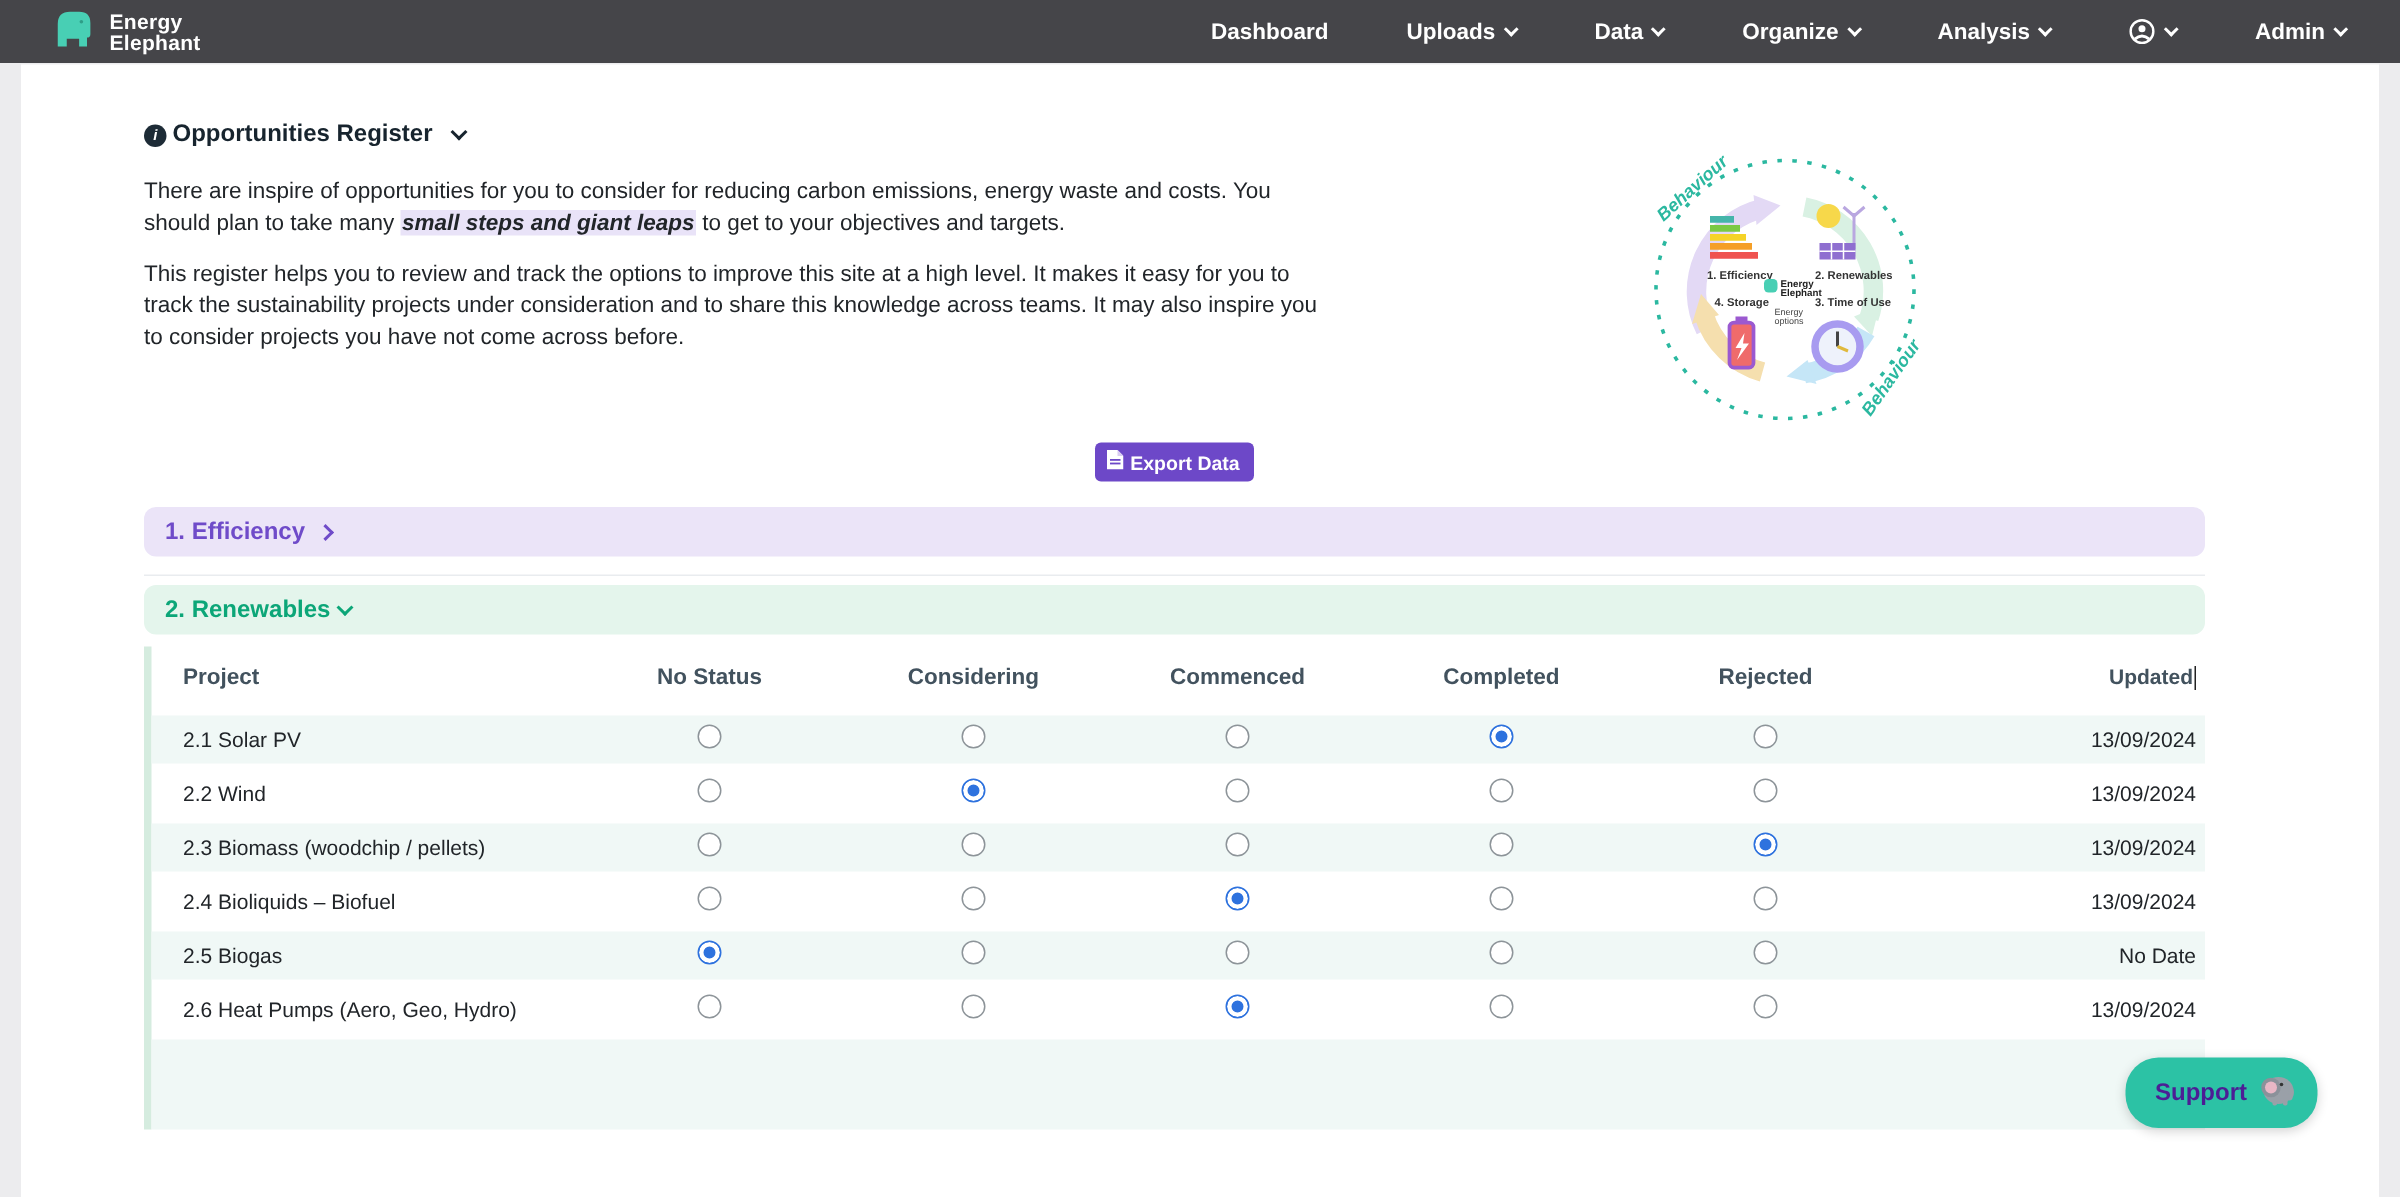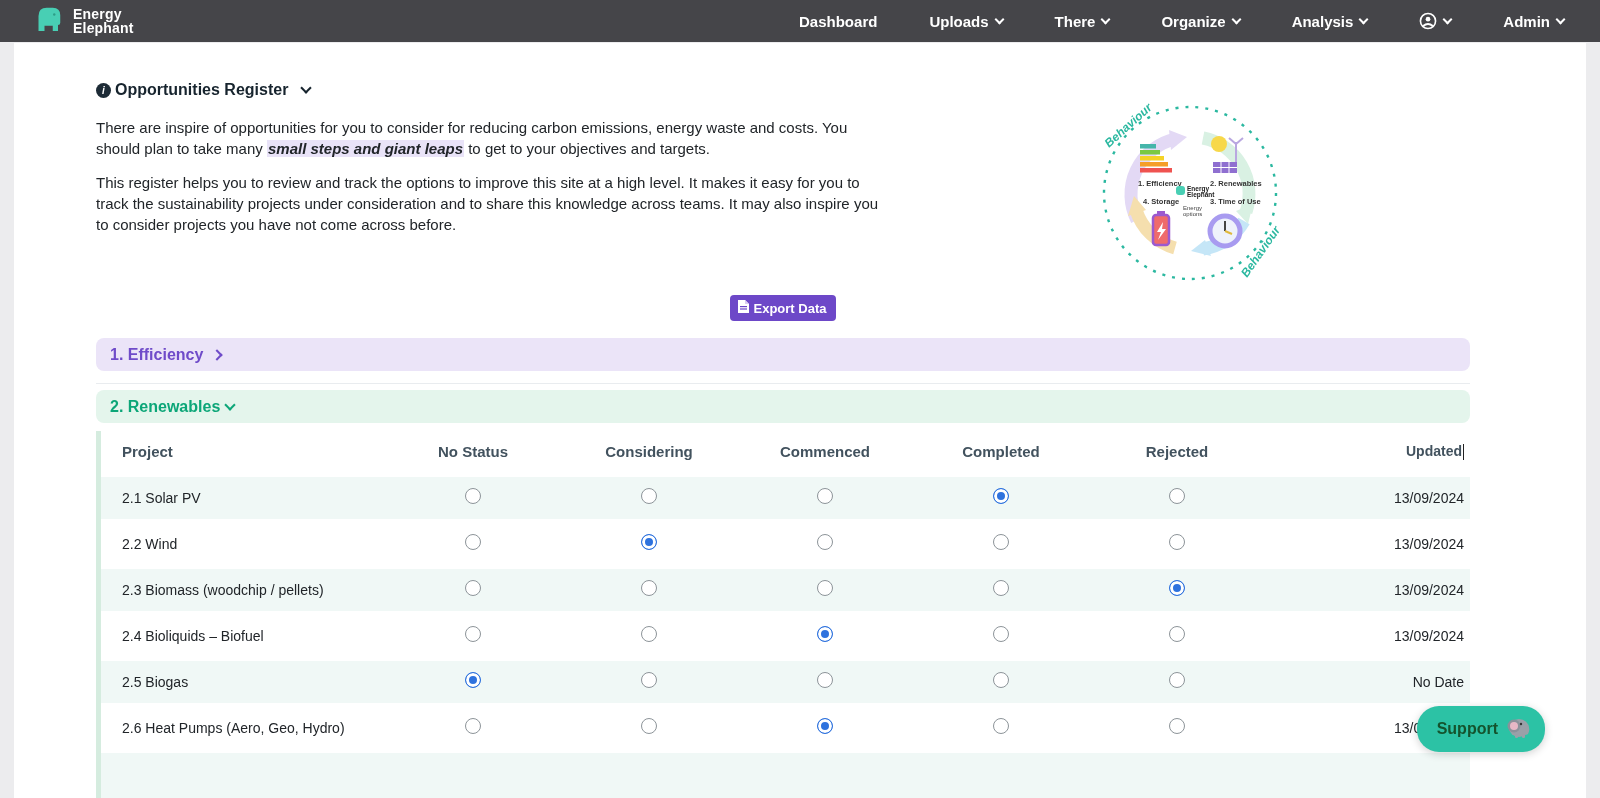--- a/index.html
+++ b/index.html
@@ -69,41 +69,41 @@
                 transform:rotate(-45deg); display:inline-block; margin-left:10px; }
   .chev-down-g { width:8px; height:8px; border-right:2.5px solid #0ca678; border-bottom:2.5px solid #0ca678;
                  transform:rotate(45deg); display:inline-block; margin-left:6px; margin-top:-4px; }
   .divider { border:none; border-top:1px solid #e9ecef; margin-top:12px; }
 
   
   .tbl { margin-top:8px; border-left:5px solid #d5ecdf; }
   .trow {
     display:grid;
     grid-template-columns:284px 176px 176px 176px 176px 176px 1fr;
-    align-items:center; height:42px; margin-bottom:4px;
+    align-items:center; height:32px; margin-bottom:4px;
   }
   .thead { height:40px; margin-bottom:6px; font-size:15px; font-weight:700; color:#42525e; }
   .cell-project { padding-left:21px; text-align:left; font-size:14px; }
   .cell-status  { text-align:center; }
   .cell-updated { text-align:right; padding-right:6px; font-size:14px; }
   .thead .cell-project { font-size:15px; }
   .alt { background:#f0f8f6; }
   .caret { display:inline-block; width:1px; height:16px; background:#222; margin-left:1px; vertical-align:middle; }
 
   .radio { width:16px; height:16px; border-radius:50%; border:1px solid #8d9499; background:#fff;
            display:inline-block; cursor:pointer; }
   .radio.selected { border:1px solid #2e72de; background:#2e72de; box-shadow:inset 0 0 0 3px #fff; }
 
   .partial-row { height:60px; margin-bottom:0; }
 
   
   .support-btn {
     position:fixed; right:55px; bottom:46px; z-index:60;
     display:flex; align-items:center; gap:7px;
-    background:#2cc2a5; color:#14532d; border:none; border-radius:22px;
+    background:#2cc2a5; color:#4c1d95; border:none; border-radius:22px;
     font-family:inherit; font-size:16px; font-weight:700;
     padding:9px 14px 9px 20px; cursor:pointer;
     box-shadow:0 2px 8px rgba(0,0,0,.18);
   }
 </style>
 </head>
 <body>
 
 <nav class="nav">
   <div class="brand">
@@ -125,21 +125,21 @@
   </div>
 
   <div class="nav-item">
 
     <span class="nav-label">Uploads</span>
     <span class="chev"></span>
   </div>
 
   <div class="nav-item">
 
-    <span class="nav-label">There</span>
+    <span class="nav-label">Data</span>
     <span class="chev"></span>
   </div>
 
   <div class="nav-item">
 
     <span class="nav-label">Organize</span>
     <span class="chev"></span>
   </div>
 
   <div class="nav-item">

